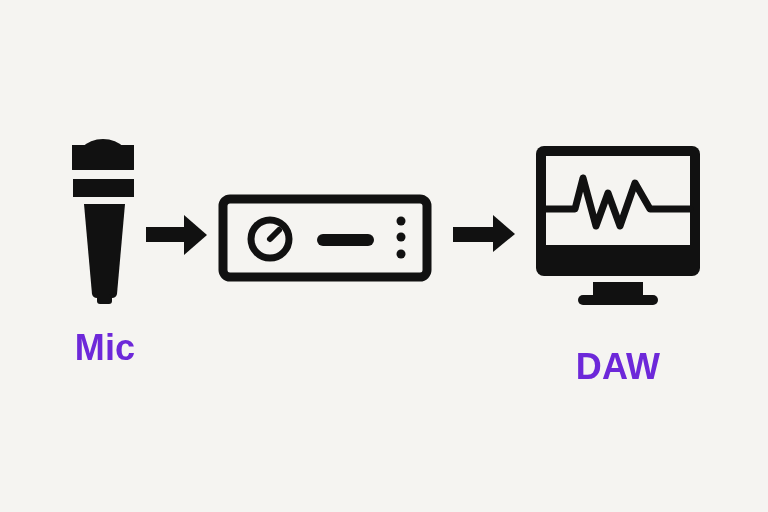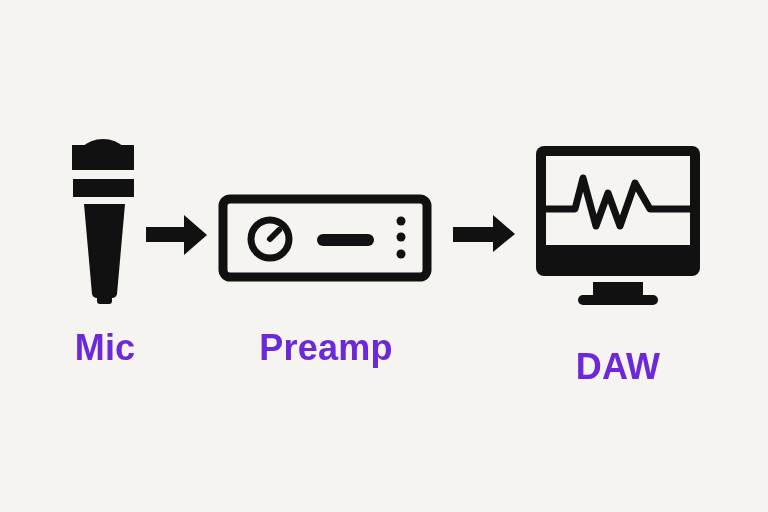--- a/index.html
+++ b/index.html
@@ -46,15 +46,14 @@
     <g>
       <rect x="536" y="146" width="164" height="130" rx="8" fill="#111"></rect>
       <rect x="546" y="156" width="144" height="89" fill="#f5f4f1"></rect>
       <polyline points="546,209 575,209 583,178 596,226 608,193 620,226 635,183 650,209 690,209" fill="none" stroke="#111" stroke-width="7" stroke-linejoin="round" stroke-linecap="round"></polyline>
       <rect x="593" y="282" width="50" height="16" fill="#111"></rect>
       <rect x="578" y="295" width="80" height="10" rx="5" fill="#111"></rect>
     </g>
   </svg>
 
   <div class="lbl" style="left:105px; top:327px;">Mic</div>
-  <div class="lbl" style="left:326px; top:327px;">Preamp</div>
   <div class="lbl" style="left:618px; top:346px;">DAW</div>
 </div>
 
 </body></html>

